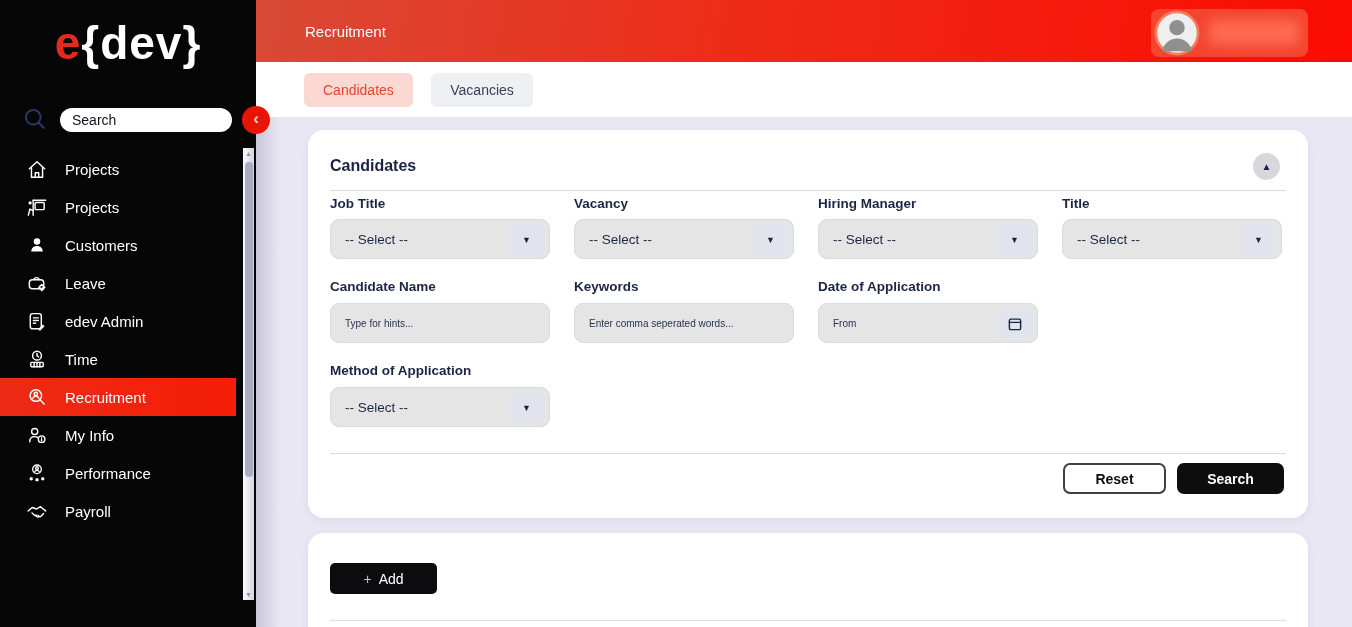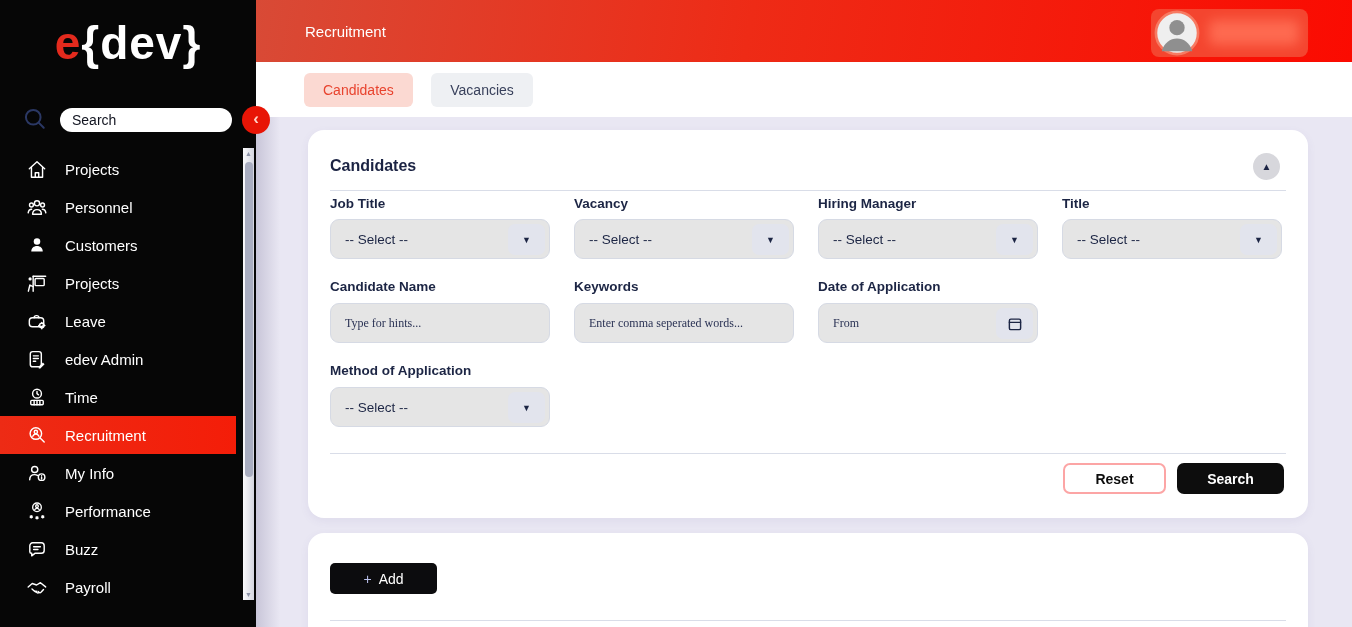--- a/index.html
+++ b/index.html
@@ -75,30 +75,30 @@
   .f-label { position:absolute; width:220px; font-size:13.5px; font-weight:700; color:#1c2544; }
   .f-field { position:absolute; width:220px; height:40px; border:1px solid #d6dae4;
     border-radius:9px; background:#e5e5e5; }
   .f-field .sel-text { position:absolute; left:14px; top:50%; transform:translateY(-50%);
     font-size:13.5px; color:#1c2544; }
   .sq-btn { position:absolute; right:4px; top:4px; width:37px; height:31px; border:none;
     border-radius:7px; background:#e2e4ed; cursor:pointer; color:#1c2544; font-size:9px;
     display:flex; align-items:center; justify-content:center; }
   .dd-btn::after { content:"▼"; }
   .txt-input { position:absolute; left:0; top:0; width:100%; height:100%; border:none;
-    border-radius:9px; padding:0 46px 0 14px; font-size:12px; color:#1c2544;
-    font-family:Liberation Serif, serif; outline:none; background:transparent; }
+    border-radius:9px; padding:0 46px 0 14px; font-size:10px; color:#1c2544;
+    font-family:Liberation Sans, sans-serif; outline:none; background:transparent; }
   .txt-input::placeholder { color:#2a3254; opacity:1; }
   .col-1 { left:22px; } .col-2 { left:266px; } .col-3 { left:510px; } .col-4 { left:754px; }
   .lrow-1 { top:66px; } .frow-1 { top:89px; }
   .lrow-2 { top:149px; } .frow-2 { top:173px; }
   .lrow-3 { top:233px; } .frow-3 { top:257px; }
   .btn { position:absolute; top:333px; height:31px; border-radius:7px; font-size:14px;
     font-family:"Liberation Sans", sans-serif; cursor:pointer; font-weight:600; }
-  .btn-reset { left:755px; width:103px; background:#fff; border:2px solid #fca5a5; color:#0d0d0d; }
+  .btn-reset { left:755px; width:103px; background:#fff; border:2px solid #404040; color:#0d0d0d; }
   .btn-search { left:869px; width:107px; background:#0d0d0d; border:none; color:#fff; }
   .btn-add { position:absolute; left:22px; top:30px; width:107px; height:31px; background:#0c0c0e;
     border:none; border-radius:5px; color:#fff; font-size:14px; cursor:pointer;
     display:flex; align-items:center; justify-content:center; gap:7px;
     font-family:"Liberation Sans", sans-serif; }
   .btn-add .plus { color:#bdc4ef; font-size:14px; }
 </style>
 </head>
 <body>
 
@@ -119,45 +119,34 @@
       <div class="menu-item">
         <svg class="mi-icon" viewBox="0 0 24 24" fill="none" stroke="#fff" stroke-width="1.5" stroke-linecap="round" stroke-linejoin="round">
             <path d="M4 11.2 12 4l8 7.2"></path>
             <path d="M6.2 9.8V20h11.6V9.8"></path>
             <path d="M10.2 20v-4.6h3.6V20"></path>
           </svg>
         <span class="mi-label">Projects</span>
       </div>
       <div class="menu-item">
         <svg class="mi-icon" viewBox="0 0 24 24" fill="none" stroke="#fff" stroke-width="1.5" stroke-linecap="round" stroke-linejoin="round">
-            <circle cx="12" cy="7.6" r="2.7"></circle>
-            <circle cx="6.2" cy="9.4" r="2"></circle>
-            <circle cx="17.8" cy="9.4" r="2"></circle>
-            <path d="M2.8 17.6c.3-2.4 1.8-3.8 3.6-3.8"></path>
-            <path d="M21.2 17.6c-.3-2.4-1.8-3.8-3.6-3.8"></path>
-            <path d="M7.4 19c0-3 2-4.8 4.6-4.8s4.6 1.8 4.6 4.8z"></path>
-          </svg>
-        <span class="mi-label">Personnel</span>
-      </div>
-      <div class="menu-item">
-        <svg class="mi-icon" viewBox="0 0 24 24" fill="#fff" stroke="none">
-            <circle cx="12" cy="7.8" r="3.4"></circle>
-            <path d="M12 12.6c-3.4 0-6 2.3-6 5.6h12c0-3.3-2.6-5.6-6-5.6z"></path>
-          </svg>
-        <span class="mi-label">Customers</span>
-      </div>
-      <div class="menu-item">
-        <svg class="mi-icon" viewBox="0 0 24 24" fill="none" stroke="#fff" stroke-width="1.5" stroke-linecap="round" stroke-linejoin="round">
             <path d="M8 4.5h13"></path>
             <rect x="10" y="6.8" width="9.5" height="7.4" rx="1"></rect>
             <path d="M8 4.5V20"></path>
             <circle cx="4.8" cy="7.2" r="1.7" fill="#fff" stroke="none"></circle>
             <path d="M3 20l1.6-6.4L8 15.2"></path>
           </svg>
         <span class="mi-label">Projects</span>
+      </div>
+      <div class="menu-item">
+        <svg class="mi-icon" viewBox="0 0 24 24" fill="#fff" stroke="none">
+            <circle cx="12" cy="7.8" r="3.4"></circle>
+            <path d="M12 12.6c-3.4 0-6 2.3-6 5.6h12c0-3.3-2.6-5.6-6-5.6z"></path>
+          </svg>
+        <span class="mi-label">Customers</span>
       </div>
       <div class="menu-item">
         <svg class="mi-icon" viewBox="0 0 24 24" fill="none" stroke="#fff" stroke-width="1.5" stroke-linecap="round" stroke-linejoin="round">
             <rect x="4" y="8" width="15" height="9.5" rx="3.2"></rect>
             <path d="M9 8c0-2.8 5-2.8 5 0"></path>
             <circle cx="17" cy="16.2" r="2.3"></circle>
             <path d="M17 12.9v1M17 18.5v1M13.8 16.2h1M19.2 16.2h1"></path>
           </svg>
         <span class="mi-label">Leave</span>
       </div>
@@ -199,27 +188,20 @@
       <div class="menu-item">
         <svg class="mi-icon" viewBox="0 0 24 24" fill="none" stroke="#fff" stroke-width="1.4" stroke-linecap="round" stroke-linejoin="round">
             <circle cx="12" cy="7.6" r="4.5"></circle>
             <circle cx="12" cy="6.4" r="1.4"></circle>
             <path d="M9.4 10.6c.5-1.2 1.5-1.8 2.6-1.8s2.1.6 2.6 1.8"></path>
             <path d="M6 16.3v2.4M5 16.9l2 1.2M7 16.9l-2 1.2"></path>
             <path d="M12 17.3v2.4M11 17.9l2 1.2M13 17.9l-2 1.2"></path>
             <path d="M18 16.3v2.4M17 16.9l2 1.2M19 16.9l-2 1.2"></path>
           </svg>
         <span class="mi-label">Performance</span>
-      </div>
-      <div class="menu-item">
-        <svg class="mi-icon" viewBox="0 0 24 24" fill="none" stroke="#fff" stroke-width="1.5" stroke-linecap="round" stroke-linejoin="round">
-            <path d="M7.5 5h9A3 3 0 0 1 19.5 8v5a3 3 0 0 1-3 3H9.8l-3.3 2.6V16h-.4a1.6 1.6 0 0 1-1.6-1.6V8a3 3 0 0 1 3-3z"></path>
-            <path d="M8.5 9.2h7M8.5 12h4.5"></path>
-          </svg>
-        <span class="mi-label">Buzz</span>
       </div>
       <div class="menu-item">
         <svg class="mi-icon" viewBox="0 0 24 24" fill="none" stroke="#fff" stroke-width="1.5" stroke-linecap="round" stroke-linejoin="round">
             <path d="M2.8 11.4l4.2-3.6 4.6 1.6 4-2.4 5.4 4.4"></path>
             <path d="M6.8 13.6l2.6 2.3a1.6 1.6 0 0 0 2.2-.1"></path>
             <path d="M9.9 15.6l1.9 1.7a1.6 1.6 0 0 0 2.2-.1"></path>
             <path d="M13.2 16.2l.9.8a1.6 1.6 0 0 0 2.3-.2l2.4-2.7"></path>
           </svg>
         <span class="mi-label">Payroll</span>
       </div>

